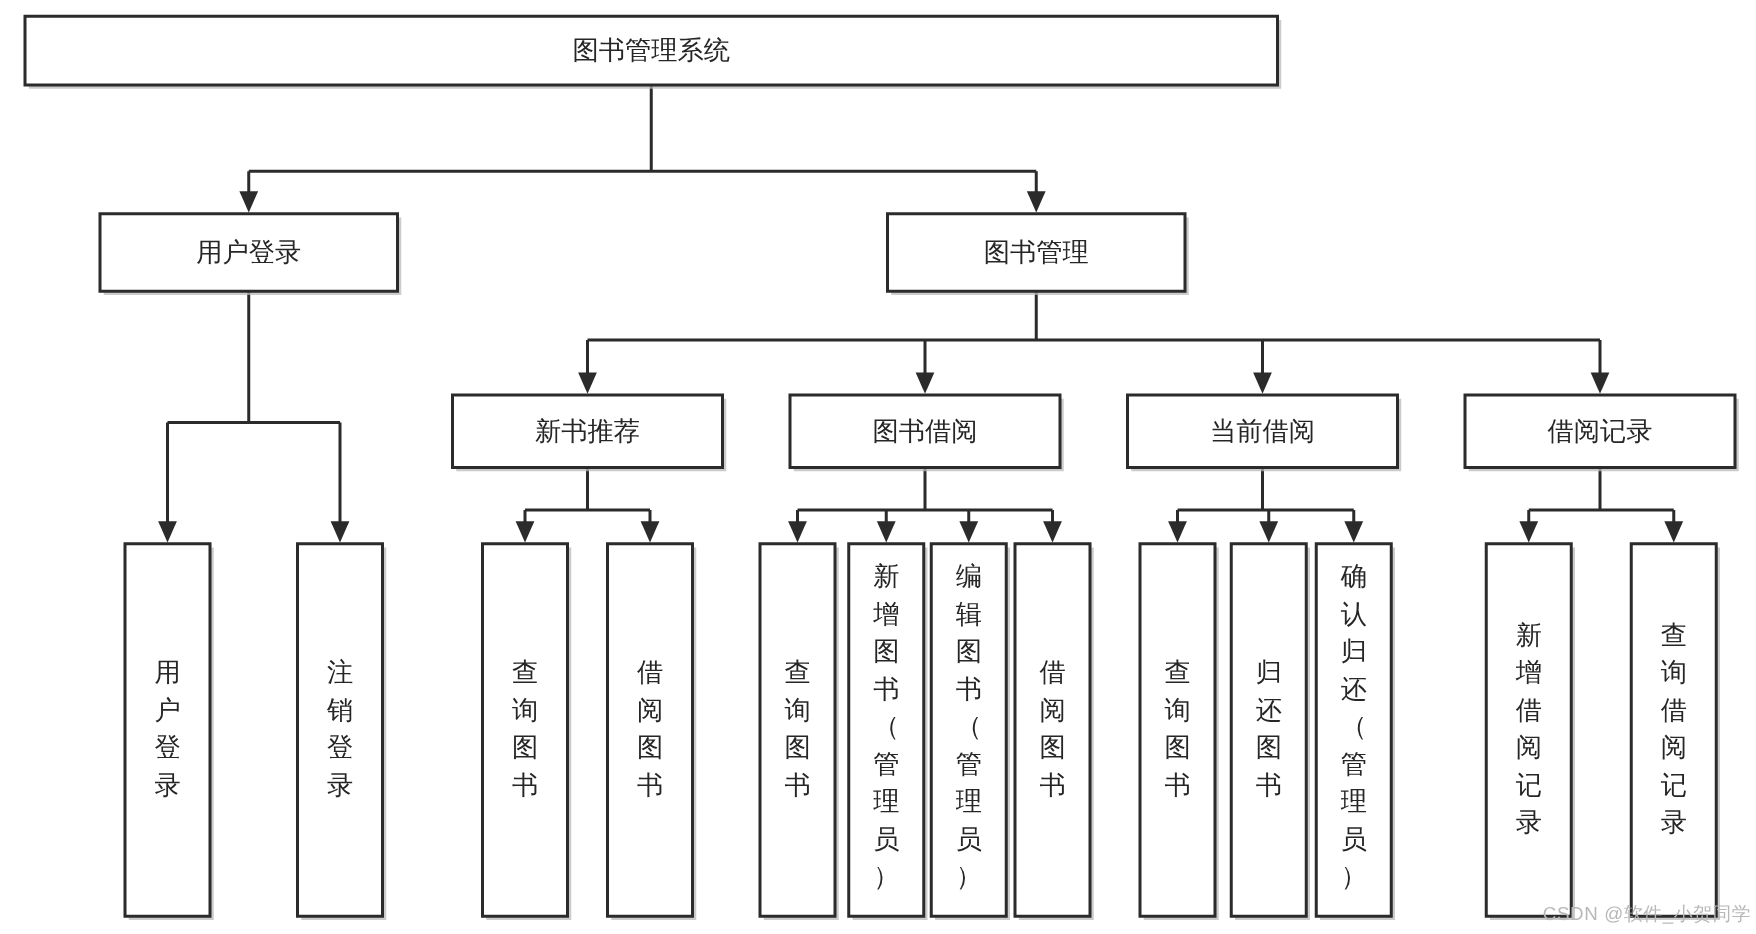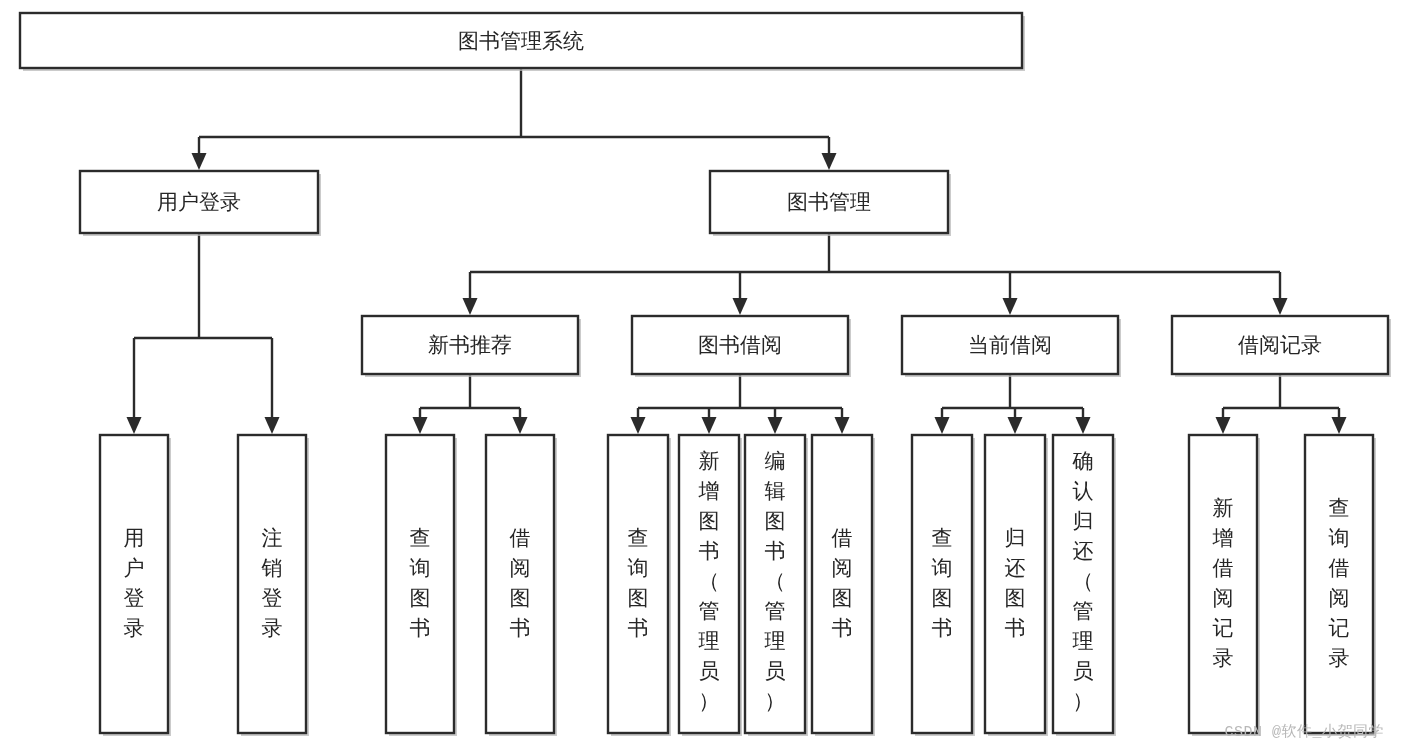--- a/index.html
+++ b/index.html
@@ -54,25 +54,25 @@
     dominant-baseline: middle;
   }
   .node-label-v {
     fill: #262626;
     font-family: "DejaVu Sans", "Liberation Sans", sans-serif;
     font-size: 21px;
     text-anchor: middle;
   }
   .watermark {
     position: absolute;
-    right: 21px;
+    right: 4px;
     bottom: 6px;
     color: #b8b8b8;
     font-size: 15px;
-    font-family: Liberation Mono, monospace;
+    font-family: Liberation Sans, sans-serif;
     letter-spacing: 0.5px;
     white-space: nowrap;
     pointer-events: none;
   }
 </style>
 </head>
 <body>
 
 <div id="diagram-root">
   <svg id="flow-svg" viewBox="0 0 1405 747">

